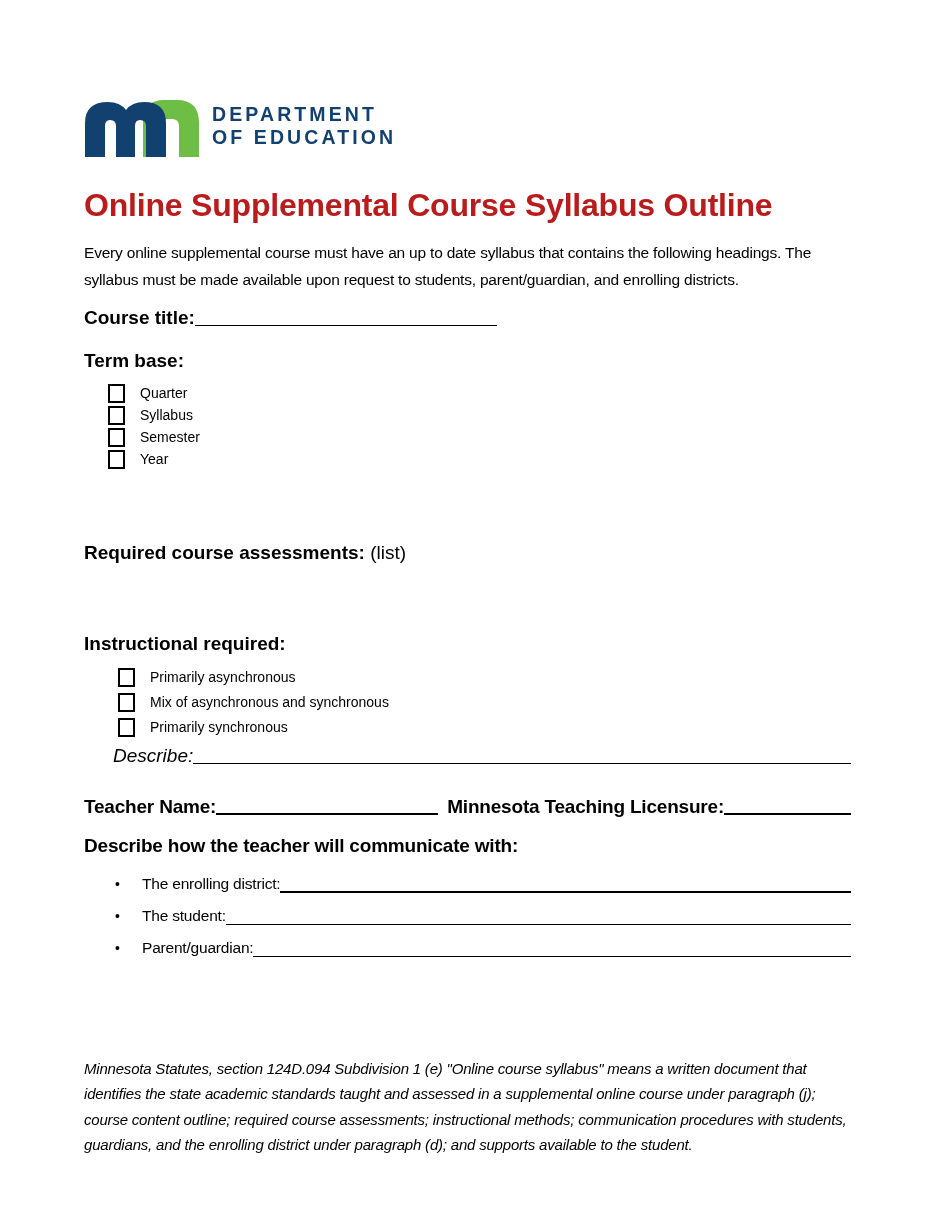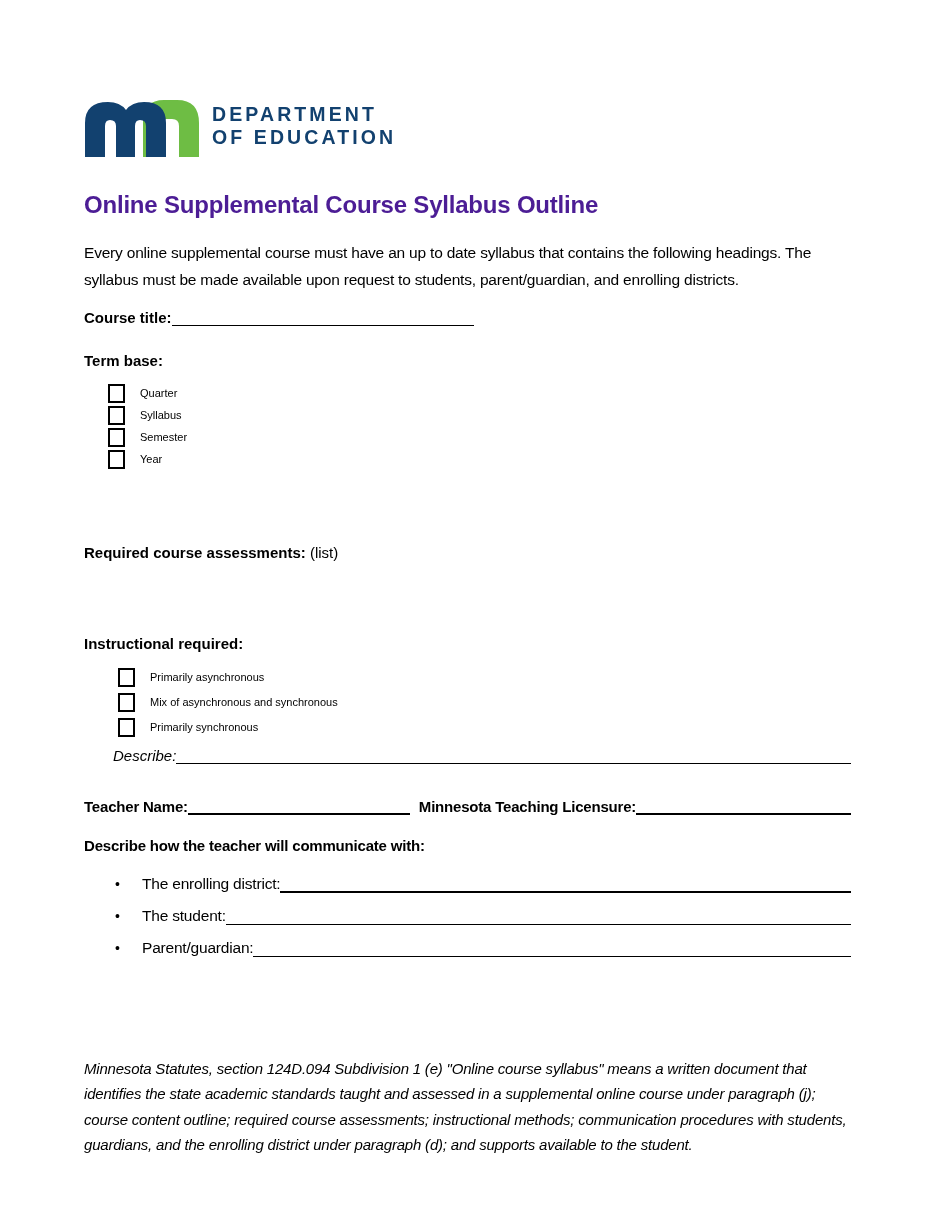--- a/index.html
+++ b/index.html
@@ -16,38 +16,38 @@
   
   .logo-row { display:flex; align-items:center; height:62px; gap:12px; }
   .mn-mark { width:116px; height:62px; flex:0 0 auto; }
   .wordmark {
     font-weight:bold; font-size:19.5px; line-height:23px;
     letter-spacing:3.1px; color:#12416F;
   }
   
   .doc-title {
     margin:34px 0 0 0;
-    font-size:24px; font-weight:bold; letter-spacing:-0.2px;
-    color:#4c1d95; line-height:28px;
+    font-size:32px; font-weight:bold; letter-spacing:-0.2px;
+    color:#b91c1c; line-height:28px;
   }
   .intro {
     margin-top:21px; font-size:15.5px; line-height:26.5px;
     letter-spacing:-0.2px; width:767px;
   }
   .b { font-weight:bold; }
-  .label-line { font-size:15px; line-height:17px; }
+  .label-line { font-size:19px; line-height:17px; }
   .hint { font-weight:normal; }
   
   .row { display:flex; align-items:flex-end; }
   .fill { border-bottom:1.5px solid #000; height:15px; }
   .fill.thick { border-bottom-width:2.5px; }
   .grow { flex:1 1 auto; }
   
   .opt-list { margin-left:24px; }
-  .opt { display:flex; align-items:center; font-size:11px; }
+  .opt { display:flex; align-items:center; font-size:14px; }
   .checkbox {
     width:13px; height:15px; border:2px solid #000;
     background:#fff; margin-right:15px; flex:0 0 auto;
   }
   .term-opts .opt { margin-bottom:3px; height:19px; }
   .instr-opts .opt { margin-bottom:6px; height:19px;padding-left:10px; }
   
   .bullets { margin-top:22px; }
   .bullet-row { display:flex; align-items:flex-end; margin-bottom:15px; height:17px;
     font-size:15.5px; letter-spacing:-0.2px; }

